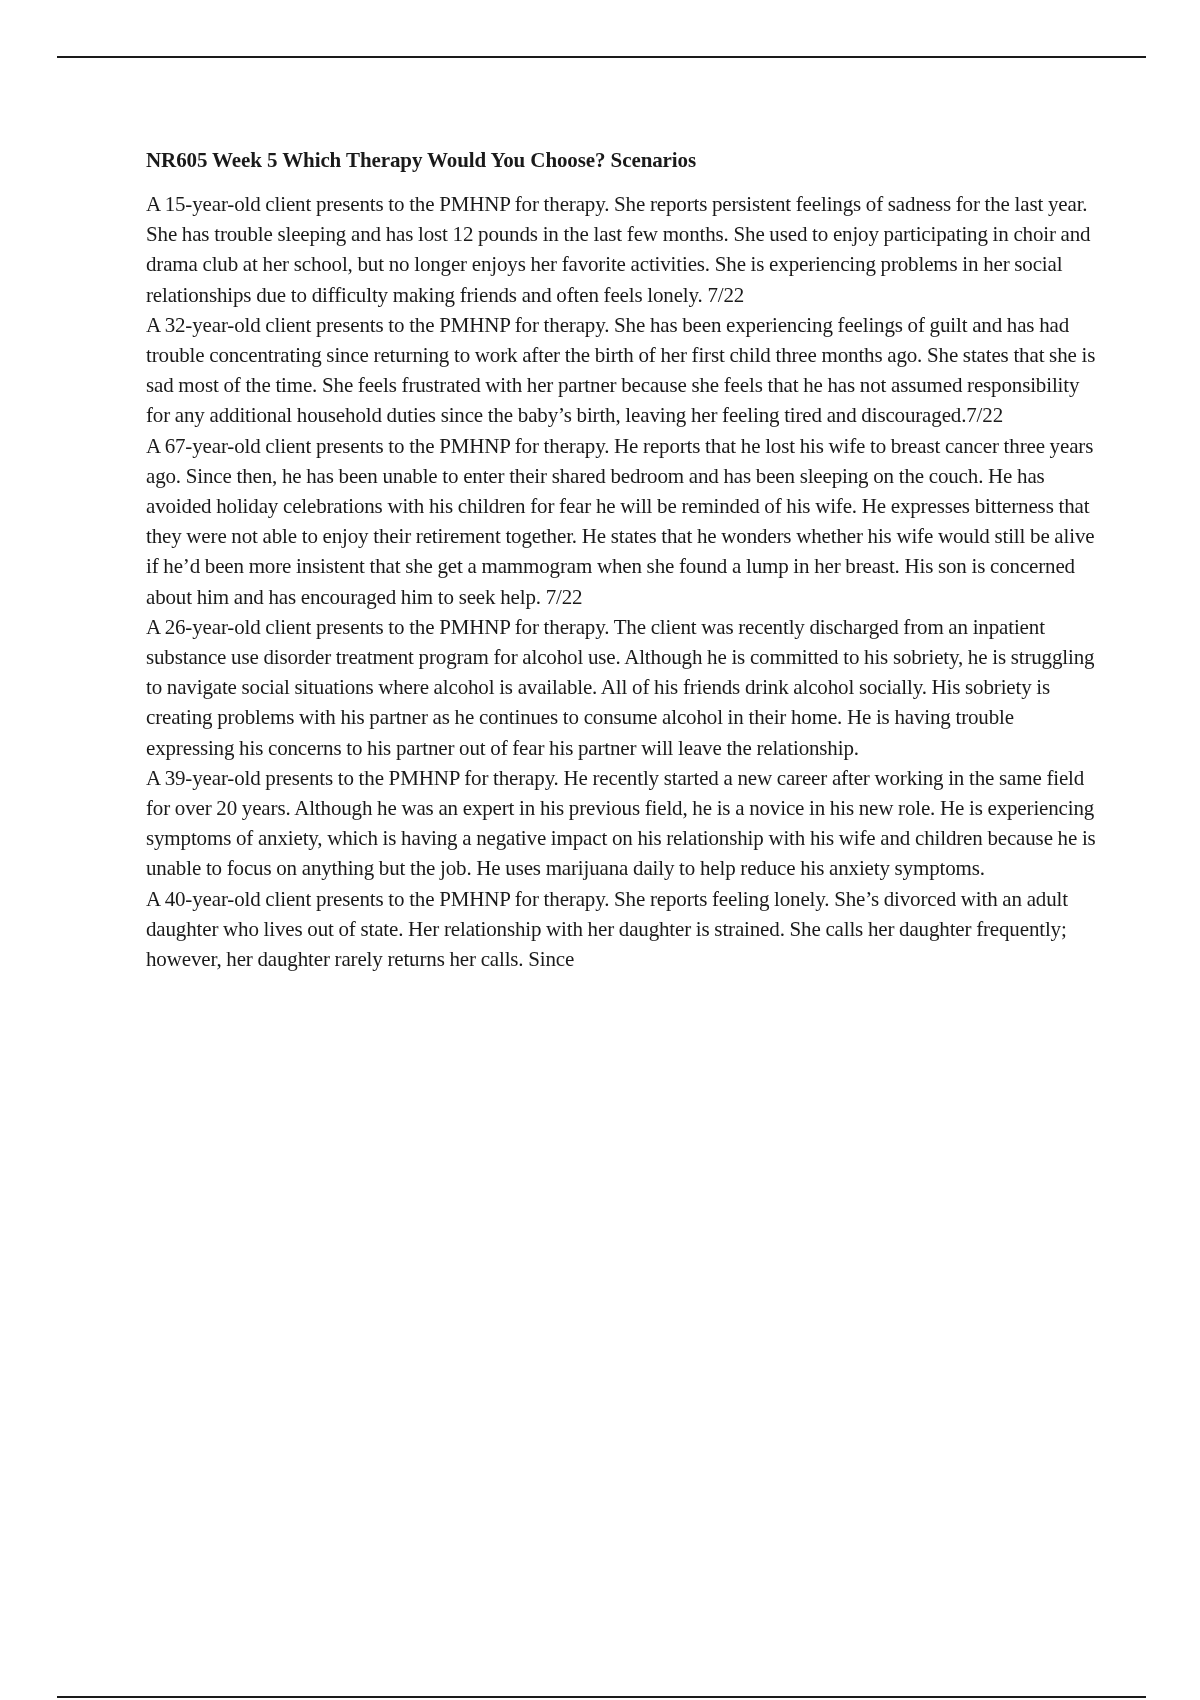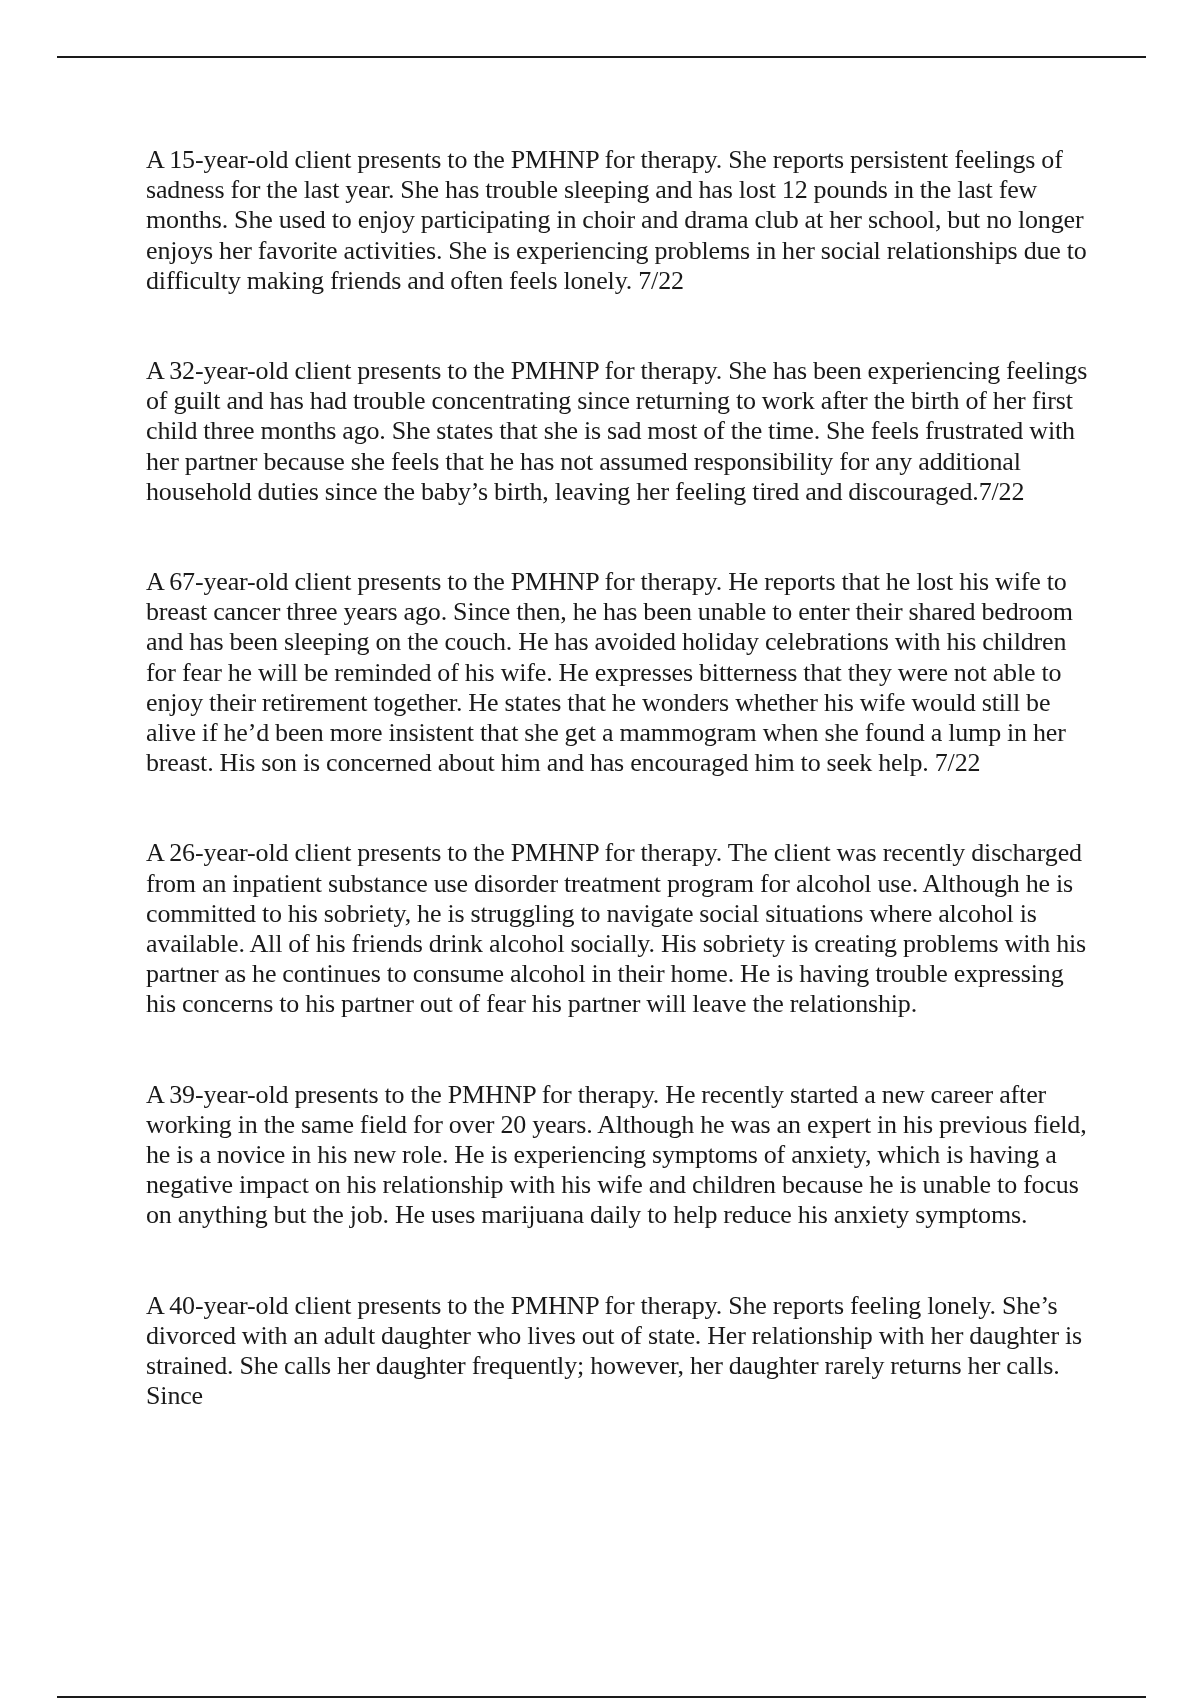--- a/index.html
+++ b/index.html
@@ -31,34 +31,35 @@
       width: 950px;
     }
     .doc-title {
       font-weight: bold;
       font-size: 21px;
       line-height: 30px;
       margin: 0 0 14px 0;
       letter-spacing: -0.1px;
     }
     .scenario {
-      font-size: 26px;
+      font-size: 21px;
       line-height: 30.2px;
       margin: 0;
       letter-spacing: -0.15px;
       word-spacing: -0.3px;
     }
-    .scenario + .scenario { margin-top: 60px; }
+    .scenario + .scenario { }
   </style>
 </head>
 <body>
 
 <div class="rule top"></div>
 
 <div class="content">
+  <h1 class="doc-title">NR605 Week 5 Which Therapy Would You Choose? Scenarios</h1>
 
   <p class="scenario">A 15-year-old client presents to the PMHNP for therapy. She reports persistent feelings of sadness for the last year. She has trouble sleeping and has lost 12 pounds in the last few months. She used to enjoy participating in choir and drama club at her school, but no longer enjoys her favorite activities. She is experiencing problems in her social relationships due to difficulty making friends and often feels lonely. 7/22</p>
   <p class="scenario">A 32-year-old client presents to the PMHNP for therapy. She has been experiencing feelings of guilt and has had trouble concentrating since returning to work after the birth of her first child three months ago. She states that she is sad most of the time. She feels frustrated with her partner because she feels that he has not assumed responsibility for any additional household duties since the baby’s birth, leaving her feeling tired and discouraged.7/22</p>
   <p class="scenario">A 67-year-old client presents to the PMHNP for therapy. He reports that he lost his wife to breast cancer three years ago. Since then, he has been unable to enter their shared bedroom and has been sleeping on the couch. He has avoided holiday celebrations with his children for fear he will be reminded of his wife. He expresses bitterness that they were not able to enjoy their retirement together. He states that he wonders whether his wife would still be alive if he’d been more insistent that she get a mammogram when she found a lump in her breast. His son is concerned about him and has encouraged him to seek help. 7/22</p>
   <p class="scenario">A 26-year-old client presents to the PMHNP for therapy. The client was recently discharged from an inpatient substance use disorder treatment program for alcohol use. Although he is committed to his sobriety, he is struggling to navigate social situations where alcohol is available. All of his friends drink alcohol socially. His sobriety is creating problems with his partner as he continues to consume alcohol in their home. He is having trouble expressing his concerns to his partner out of fear his partner will leave the relationship.</p>
   <p class="scenario">A 39-year-old presents to the PMHNP for therapy. He recently started a new career after working in the same field for over 20 years. Although he was an expert in his previous field, he is a novice in his new role. He is experiencing symptoms of anxiety, which is having a negative impact on his relationship with his wife and children because he is unable to focus on anything but the job. He uses marijuana daily to help reduce his anxiety symptoms.</p>
   <p class="scenario">A 40-year-old client presents to the PMHNP for therapy. She reports feeling lonely. She’s divorced with an adult daughter who lives out of state. Her relationship with her daughter is strained. She calls her daughter frequently; however, her daughter rarely returns her calls. Since</p>
 </div>
 
 <div class="rule bottom"></div>

